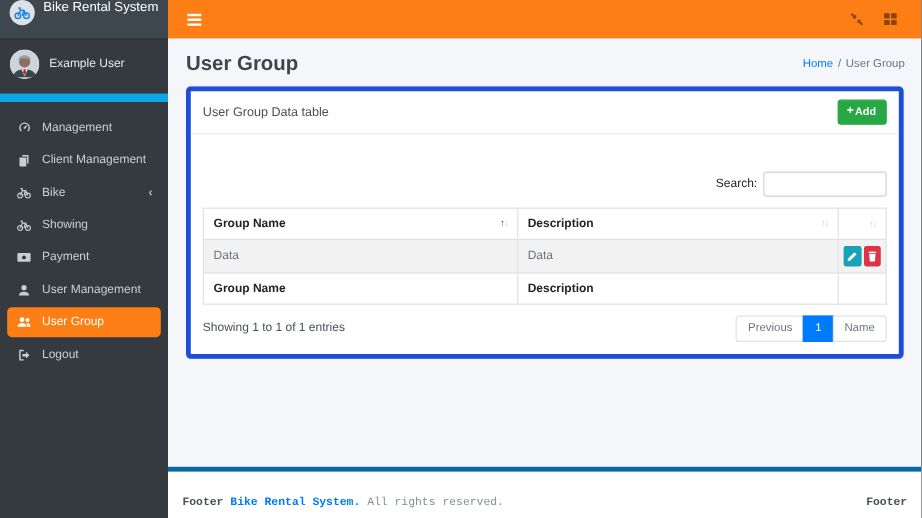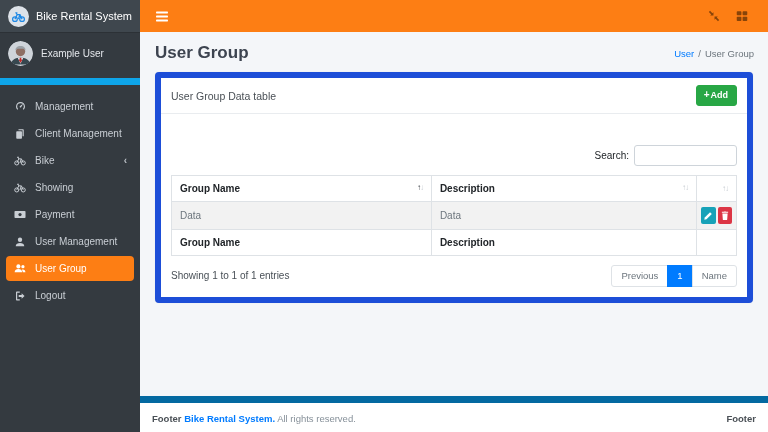--- a/index.html
+++ b/index.html
@@ -2,21 +2,21 @@
 <html><head>
 <meta charset="utf-8">
 <style>
   * { box-sizing: border-box; margin: 0; padding: 0; }
   html, body { margin: 0; background: #222; }
   body { font-family: "Liberation Sans", "DejaVu Sans", sans-serif; }
   .app { width: 768px; height: 432px; display: flex; overflow: hidden; background: #f4f6f9; position: relative; }
 
   
   .sidebar { flex: 0 0 140px; width: 140px; background: #343a40; color: #c9ced4; display: flex; flex-direction: column; z-index: 2; }
-  .brand { height: 32px; flex: 0 0 32px; background: #3f474e; display: flex; align-items: center; gap: 7px; padding: 0 8px; color: #fff; font-size: 11px; white-space: nowrap; box-shadow: 0 1px 0 rgba(0,0,0,.15); }
+  .brand { height: 32px; flex: 0 0 32px; background: #3f474e; display: flex; gap: 7px; padding: 0 8px; color: #fff; font-size: 11px; white-space: nowrap; box-shadow: 0 1px 0 rgba(0,0,0,.15); }
   .logo-circle { width: 21px; height: 21px; border-radius: 50%; background: #dde2e8; display: flex; align-items: center; justify-content: center; flex: 0 0 21px; }
   .user-panel { display: flex; align-items: center; gap: 8px; padding: 9px 8px 12px 8px; border-bottom: 7px solid #0ea5e9; font-size: 10px; color: #e4e7eb; }
   .avatar { width: 25px; height: 25px; border-radius: 50%; overflow: hidden; flex: 0 0 25px; }
   .nav { padding: 9px 6px; display: flex; flex-direction: column; gap: 2px; font-size: 10px; }
   .nav-item { display: flex; align-items: center; gap: 8px; padding: 6px 7px; border-radius: 4px; color: #c9ced4; cursor: pointer; white-space: nowrap; }
   .nav-item .nicon { width: 14px; height: 13px; display: flex; align-items: center; justify-content: center; flex: 0 0 14px; }
   .nav-item.active { background: #fd7e14; color: #fff; }
   .chevron { margin-left: auto; font-size: 10px; font-weight: 700; line-height: 1; opacity: .9; }
 
   
@@ -26,21 +26,21 @@
   .topbar-right { margin-left: auto; display: flex; align-items: center; gap: 16px; color: rgba(40,20,0,.55); }
   .topbar-right .tbtn { display: flex; cursor: pointer; }
 
   .content { flex: 1; display: flex; flex-direction: column; min-height: 0; }
   .page-header { display: flex; align-items: center; justify-content: space-between; padding: 11px 14px 9px 15px; }
   .page-title { font-size: 17px; font-weight: 600; color: #3d4450; }
   .breadcrumb { font-size: 9.5px; color: #6c757d; display: flex; gap: 4px; align-items: center; }
   .breadcrumb .bc-home { color: #007bff; cursor: pointer; text-decoration: none; }
 
   
-  .card { margin: 0 15px; background: #fff; border: 6px solid #1d4ed8; border-radius: 4px; box-shadow: 0 0 1px rgba(0,0,0,.12); }
+  .card { margin: 0 15px; background: #fff; border: 4px solid #1d4ed8; border-radius: 4px; box-shadow: 0 0 1px rgba(0,0,0,.12); }
   .card-header { display: flex; justify-content: space-between; align-items: center; padding: 7px 10px; border-bottom: 1px solid #e9ecef; font-size: 10.5px; color: #4a5056; }
   .btn-add { background: #28a745; color: #fff; font-size: 9px; font-weight: 700; padding: 4px 8px 5px 7px; border-radius: 3px; border: 1px solid #28a745; display: inline-flex; align-items: center; gap: 1px; cursor: pointer; line-height: 1; }
   .btn-add .plus { font-size: 10px; font-weight: 700; }
   .card-body { padding: 8px 10px 10px; }
   .search-row { display: flex; justify-content: flex-end; align-items: center; gap: 5px; font-size: 10px; color: #212529; padding: 3px 0 9px; margin-top: 20px; }
   .search-input { width: 103px; height: 21px; border: 1px solid #ced4da; border-radius: 3px; font-size: 10px; padding: 0 5px; outline: none; font-family: inherit; }
 
   table.data-table { width: 100%; border-collapse: collapse; font-size: 10px; color: #212529; table-layout: fixed; padding-left: 22px; }
   .data-table th, .data-table td { border: 1px solid #dee2e6; padding: 7px 8px; text-align: left; vertical-align: middle; }
   .data-table thead th { font-weight: 700; color: #212529; }
@@ -59,21 +59,21 @@
   .table-bottom { display: flex; justify-content: space-between; align-items: center; padding-top: 9px; font-size: 10px; color: #495057; }
   .pagination { display: flex; align-items: center; }
   .page-btn { border: 1px solid #dee2e6; background: #fff; color: #6c757d; font-size: 9.5px; padding: 5px 9px; cursor: pointer; line-height: 1; font-family: inherit; }
   .page-btn.prev { border-radius: 3px 0 0 3px; }
   .page-btn.num { background: #007bff; border-color: #007bff; color: #fff; margin-left: -1px; }
   .page-btn.next { border-radius: 0 3px 3px 0; margin-left: -1px; }
 
   .spacer { flex: 1; }
 
   
-  .app-footer { background: #fff; border-top: 7px solid #0369a1; padding: 10px 12px 8px; font-size: 9.5px; color: #869099; display: flex; justify-content: space-between; align-items: center; }
+  .app-footer { background: #fff; border-top: 4px solid #0369a1; padding: 20px 12px 8px; font-size: 9.5px; color: #869099; display: flex; justify-content: space-between; align-items: center; font-family: Liberation Mono, monospace; }
   .app-footer .f-strong { font-weight: 700; color: #4a5056; }
   .app-footer .f-brand { font-weight: 700; color: #007bff; cursor: pointer; }
 </style>
 </head>
 <body>
 
 <div class="app">
 
   <aside class="sidebar">
     <div class="brand">
@@ -214,21 +214,21 @@
             </svg>
         </span>
       </span>
     </header>
 
     <div class="content">
 
       <div class="page-header">
         <div class="page-title">User Group</div>
         <div class="breadcrumb">
-          <a class="bc-home">User</a>
+          <a class="bc-home">Home</a>
           <span>/</span>
           <span>User Group</span>
         </div>
       </div>
 
       <div class="card">
         <div class="card-header">
           <span>User Group Data table</span>
           <button class="btn-add">
             <span class="plus">+</span>

